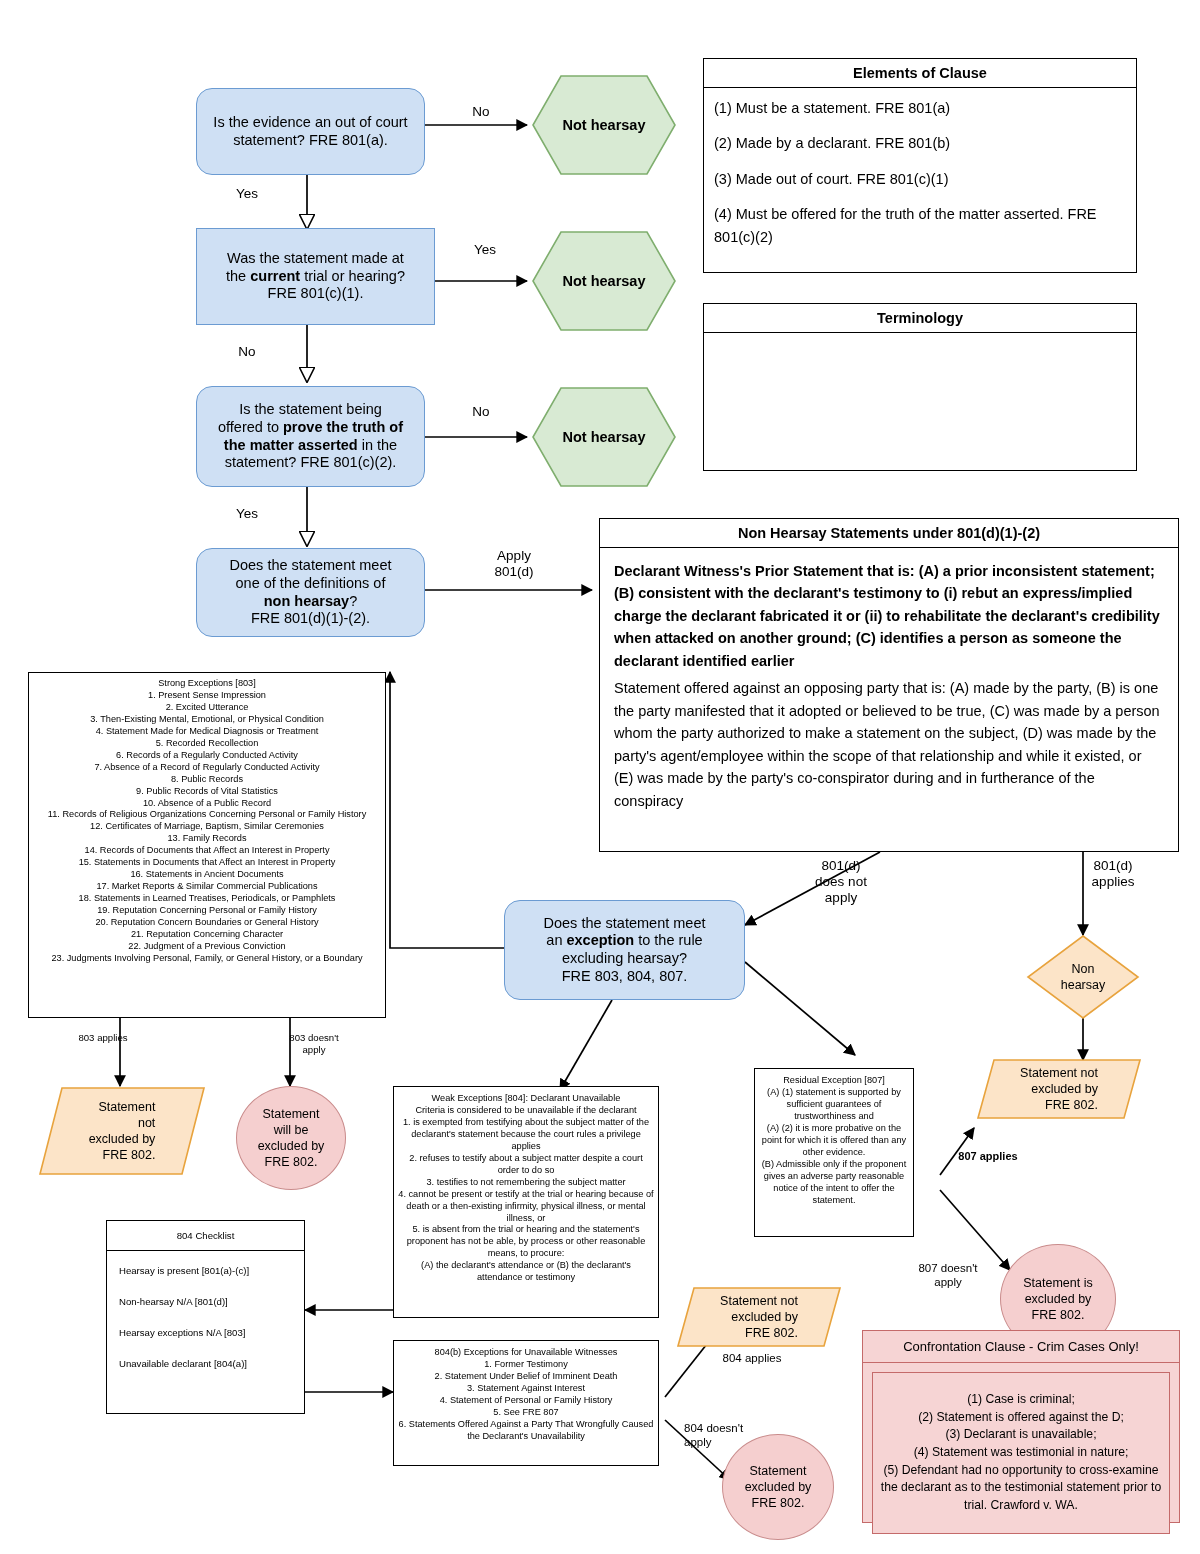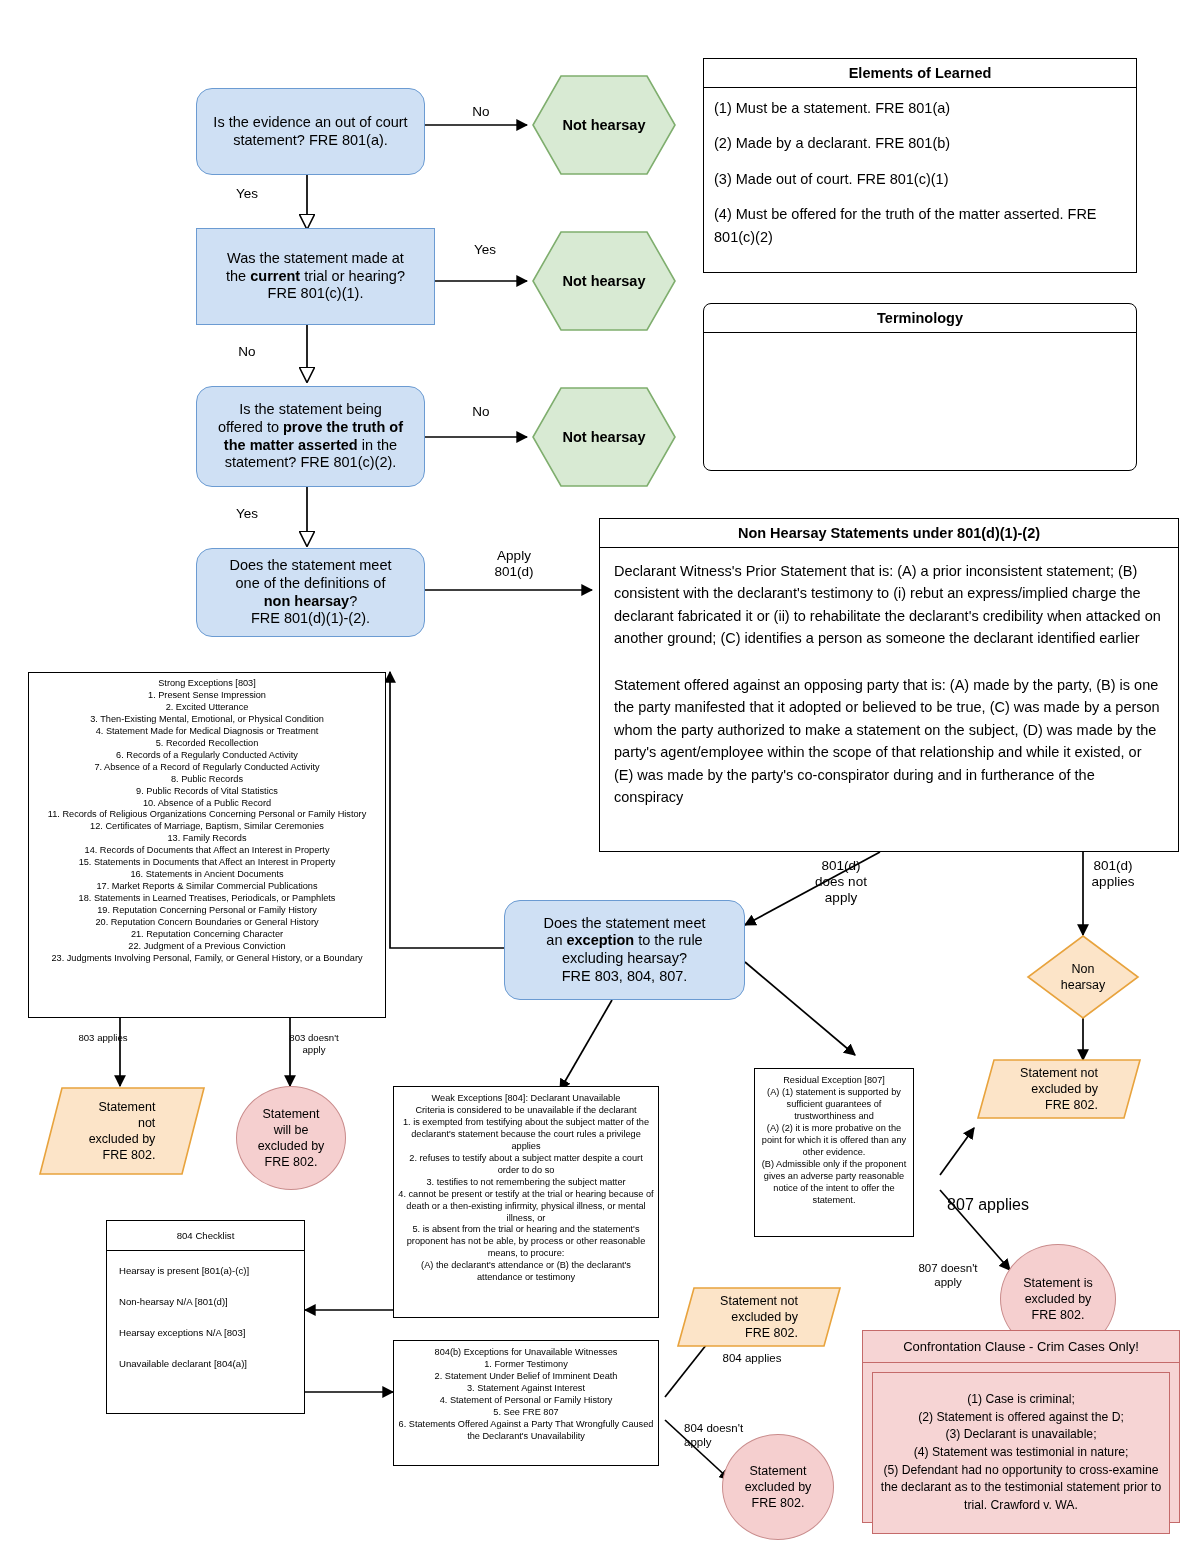--- a/index.html
+++ b/index.html
@@ -174,37 +174,37 @@
   </div>
 
   <div class="hexwrap" style="left:531px;top:386px;width:146px;height:102px;">
     <svg width="146" height="102" viewBox="0 0 146 102">
         <polygon points="30,2 116,2 144,51 116,100 30,100 2,51" fill="#d8ead3" stroke="#7fae6e" stroke-width="1.6"></polygon>
       </svg>
     <div class="hexlabel">Not hearsay</div>
   </div>
 
   <div class="infobox" style="left:703px;top:58px;width:434px;height:215px;">
-    <div class="ib-title">Elements of Learned</div>
+    <div class="ib-title">Elements of Clause</div>
     <div class="ib-body">
       <p>(1) Must be a statement. FRE 801(a)</p>
       <p>(2) Made by a declarant. FRE 801(b)</p>
       <p>(3) Made out of court. FRE 801(c)(1)</p>
       <p>(4) Must be offered for the truth of the matter asserted. FRE 801(c)(2)</p>
     </div>
   </div>
 
-  <div class="infobox" style="left:703px;top:303px;width:434px;height:168px;border-radius:8px;">
+  <div class="infobox" style="left:703px;top:303px;width:434px;height:168px;">
     <div class="ib-title">Terminology</div>
   </div>
 
   <div class="infobox" style="left:599px;top:518px;width:580px;height:334px;">
     <div class="ib-title">Non Hearsay Statements under 801(d)(1)-(2)</div>
     <div class="ib-body" style="padding:12px 14px;">
-      <p style="margin-bottom:24px;">Declarant Witness's Prior Statement that is: (A) a prior inconsistent statement; (B) consistent with the declarant's testimony to (i) rebut an express/implied charge the declarant fabricated it or (ii) to rehabilitate the declarant's credibility when attacked on another ground; (C) identifies a person as someone the declarant identified earlier</p>
+      <p style="margin-bottom:5px;font-weight:bold;">Declarant Witness's Prior Statement that is: (A) a prior inconsistent statement; (B) consistent with the declarant's testimony to (i) rebut an express/implied charge the declarant fabricated it or (ii) to rehabilitate the declarant's credibility when attacked on another ground; (C) identifies a person as someone the declarant identified earlier</p>
       <p>Statement offered against an opposing party that is: (A) made by the party, (B) is one the party manifested that it adopted or believed to be true, (C) was made by a person whom the party authorized to make a statement on the subject, (D) was made by the party's agent/employee within the scope of that relationship and while it existed, or (E) was made by the party's co-conspirator during and in furtherance of the conspiracy</p>
     </div>
   </div>
 
   <div class="tinybox" style="left:28px;top:672px;width:358px;height:346px;padding-top:5px;">Strong Exceptions [803]
 1. Present Sense Impression
 2. Excited Utterance
 3. Then-Existing Mental, Emotional, or Physical Condition
 4. Statement Made for Medical Diagnosis or Treatment
 5. Recorded Recollection
@@ -334,20 +334,20 @@
   <div class="elabel" style="left:469px;top:548px;width:90px;">Apply
 801(d)</div>
   <div class="elabel" style="left:798px;top:858px;width:86px;">801(d)
 does not
 apply</div>
   <div class="elabel" style="left:1068px;top:858px;width:90px;">801(d)
 applies</div>
   <div class="elabel sm" style="left:58px;top:1032px;width:90px;">803 applies</div>
   <div class="elabel sm" style="left:266px;top:1032px;width:96px;">803 doesn't
 apply</div>
-  <div class="elabel sm" style="left:940px;top:1195px;width:96px;font-size:16px;">807 applies</div>
+  <div class="elabel sm" style="left:940px;top:1150px;width:96px;font-size:11px;font-weight:bold;">807 applies</div>
   <div class="elabel sm" style="left:900px;top:1262px;width:96px;font-size:11.5px;">807 doesn't
 apply</div>
   <div class="elabel sm" style="left:704px;top:1352px;width:96px;font-size:11.5px;">804 applies</div>
   <div class="elabel sm" style="left:652px;top:1422px;width:80px;font-size:11.5px;text-align:left;margin-left:32px;">804 doesn't
 apply</div>
 
 </div>
 
 </body></html>

